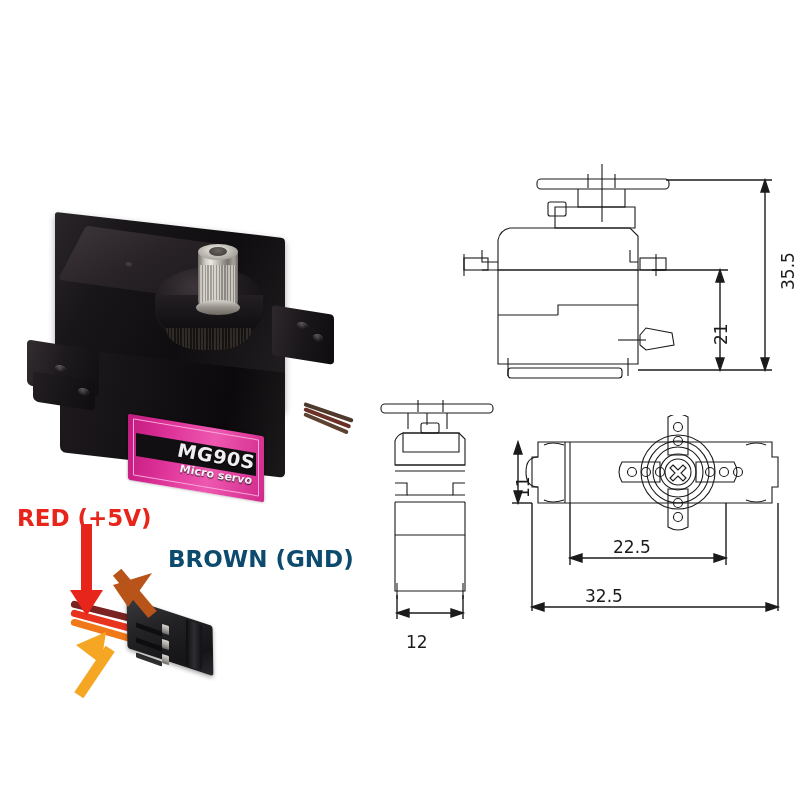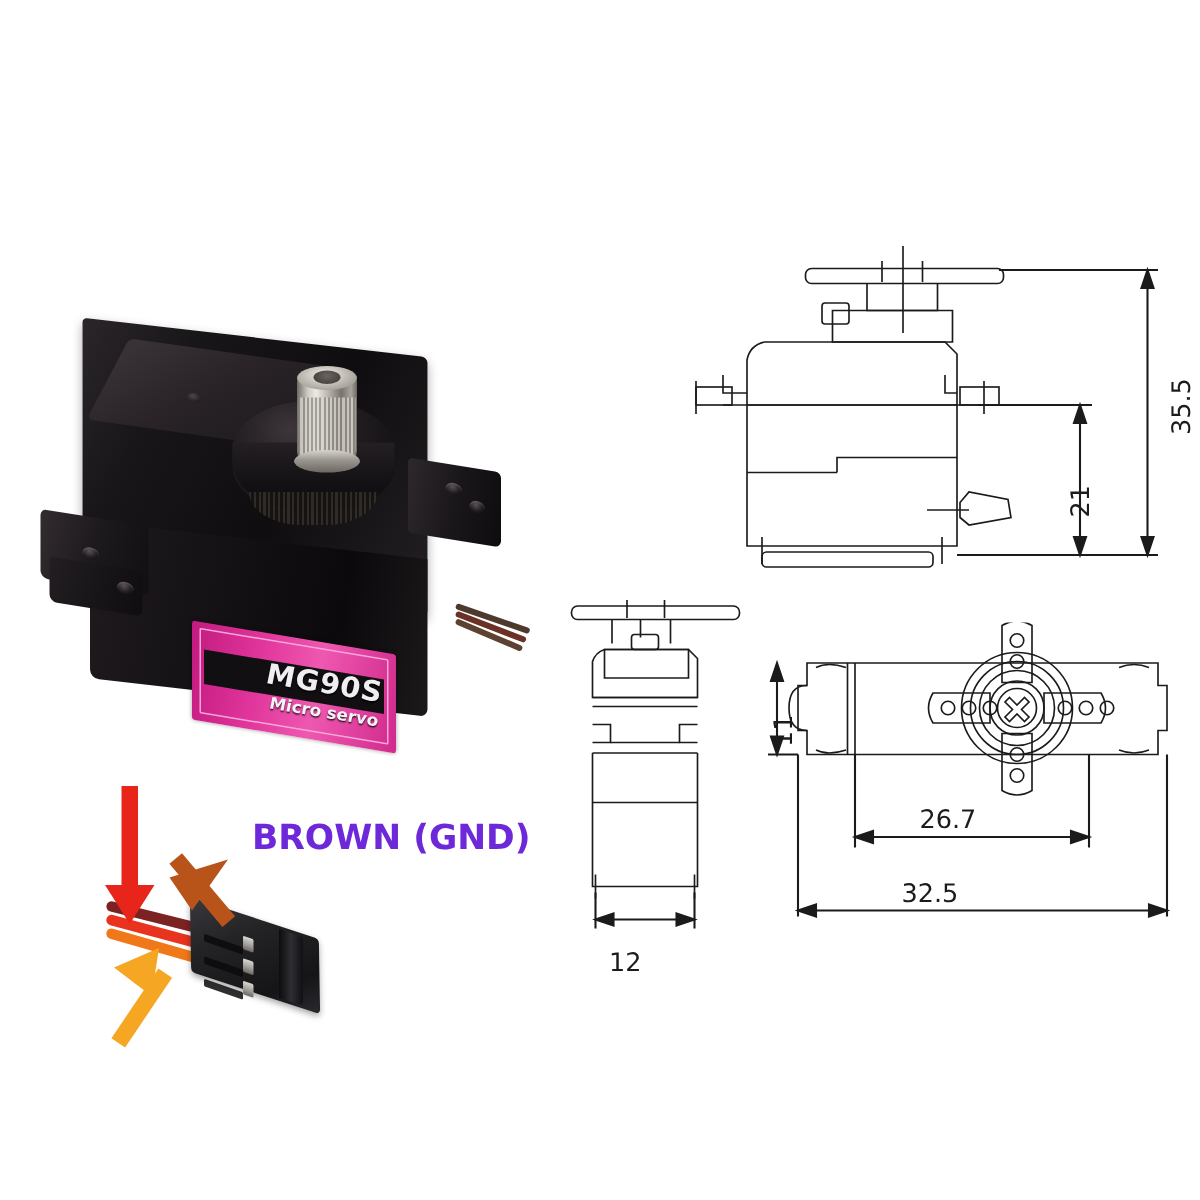--- a/index.html
+++ b/index.html
@@ -247,21 +247,21 @@
   .slot-2 { left: 136px; top: 642px; }
   .slot-3 { left: 136px; top: 657px; }
 
   
   .wire-text {
     font-family: "DejaVu Sans", sans-serif;
     font-weight: bold;
     white-space: nowrap;
   }
   #txt-red    { left: 17px;  top: 505px; font-size: 23px; color: #e8251b; }
-  #txt-brown  { left: 168px; top: 546px; font-size: 23px; color: #6d28d9; }
+  #txt-brown  { left: 168px; top: 546px; font-size: 23px; color: #0c4a6e; }
   #txt-orange { left: 13px;  top: 681px; font-size: 23px; color: #f5a623; }
   .dim-text {
     position: absolute;
     font-family: "DejaVu Sans", sans-serif;
     font-size: 17px;
     color: #1b1b1b;
     white-space: nowrap;
   }
   .rot90 { transform: rotate(-90deg); transform-origin: left top; }
 </style>
@@ -330,20 +330,21 @@
       <rect x="129" y="76" width="11" height="55" fill="#b8541a" transform="rotate(-40 134.5 103)"></rect>
       <polygon points="113,95 152,83 128,117" fill="#b8541a"></polygon>
     </g>
 
     <g>
       <rect x="89" y="154" width="11" height="56" fill="#f5a623" transform="rotate(34 94.5 182)"></rect>
       <polygon points="76,155 106,142 101,174" fill="#f5a623"></polygon>
     </g>
   </svg>
 
+  <div class="abs wire-text" id="txt-red">RED (+5V)</div>
   <div class="abs wire-text" id="txt-brown">BROWN (GND)</div>
 
   <svg class="abs" style="left:460px; top:150px;" width="330" height="250">
     <g fill="none" stroke="#1b1b1b" stroke-width="1.1" shape-rendering="geometricPrecision">
 
       <rect x="77" y="29" width="132" height="10" rx="4"></rect>
       <line x1="128" y1="24" x2="128" y2="38"></line>
       <line x1="155" y1="24" x2="155" y2="38"></line>
 
       <path d="M118 39 L118 57 L165 57 L165 39"></path>
@@ -486,16 +487,16 @@
       <line x1="66" y1="143" x2="210" y2="143"></line>
       <polygon points="60,143 72,139 72,147"></polygon>
       <polygon points="216,143 204,139 204,147"></polygon>
 
       <line x1="28" y1="192" x2="262" y2="192"></line>
       <polygon points="22,192 34,188 34,196"></polygon>
       <polygon points="268,192 256,188 256,196"></polygon>
     </g>
   </svg>
   <div class="dim-text rot90" style="left:513px; top:498px;">11</div>
-  <div class="dim-text" style="left:613px; top:537px;">26.7</div>
-  <div class="dim-text" style="left:601px; top:586px;">32.5</div>
+  <div class="dim-text" style="left:613px; top:537px;">22.5</div>
+  <div class="dim-text" style="left:585px; top:586px;">32.5</div>
 
 </div>
 
 </body></html>

